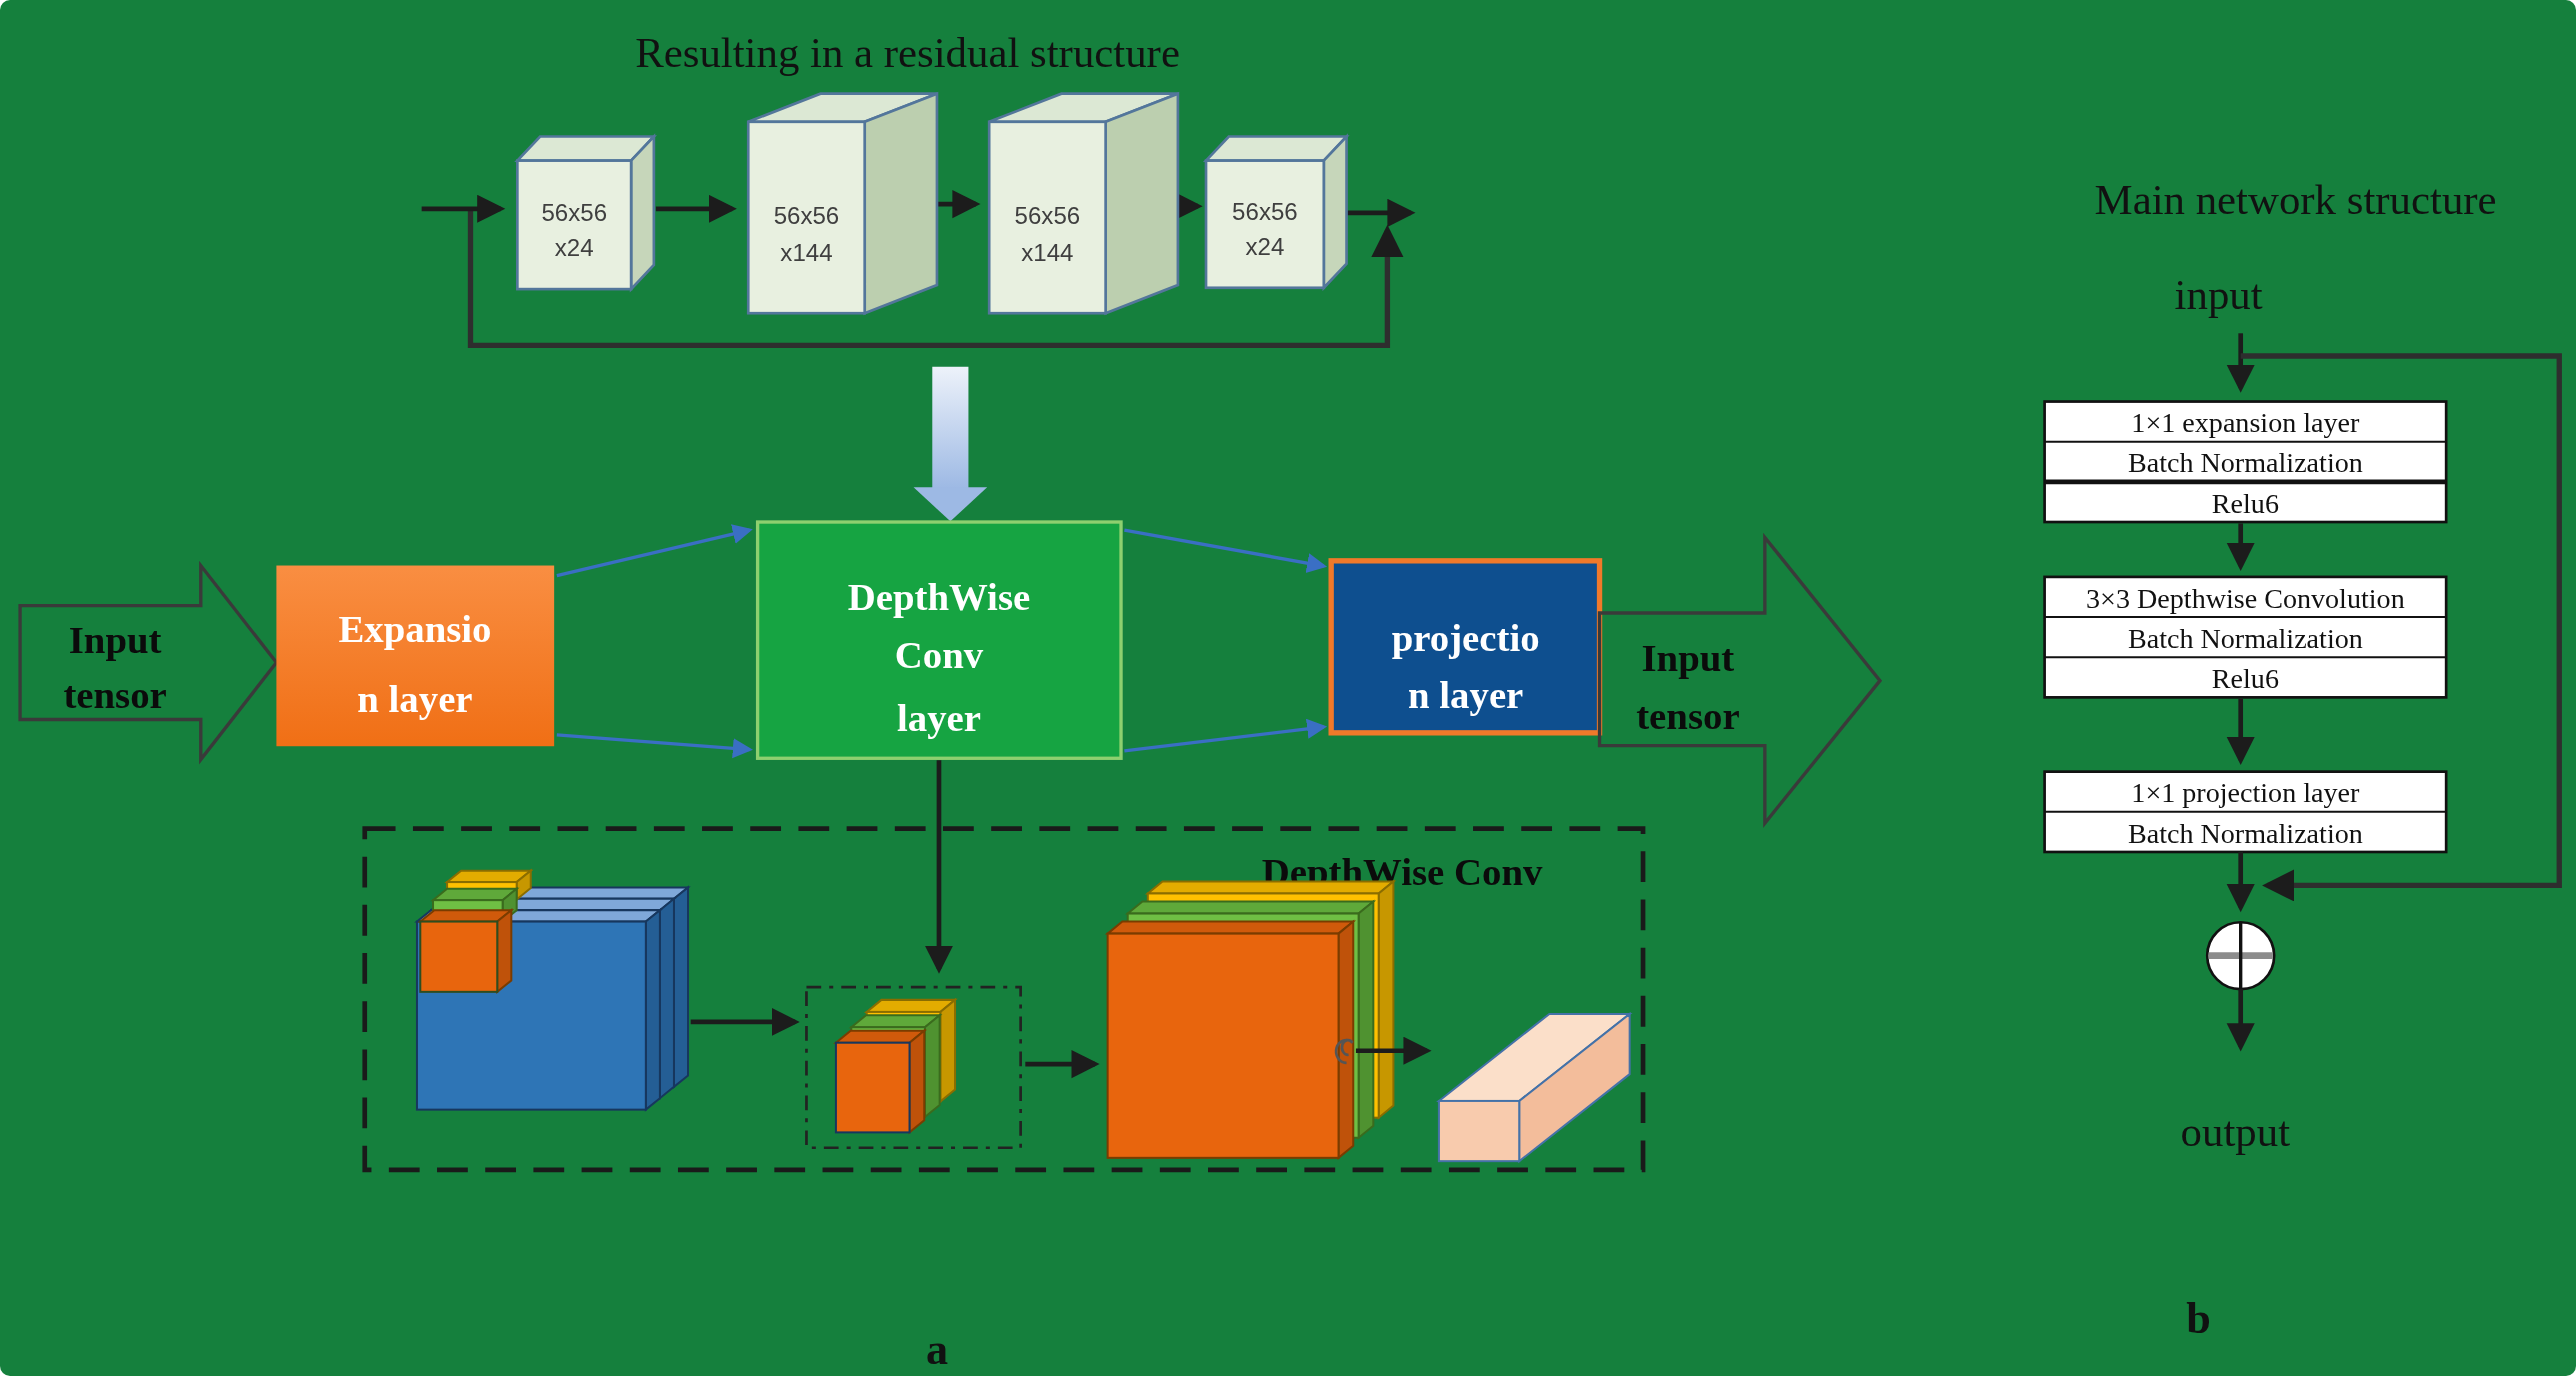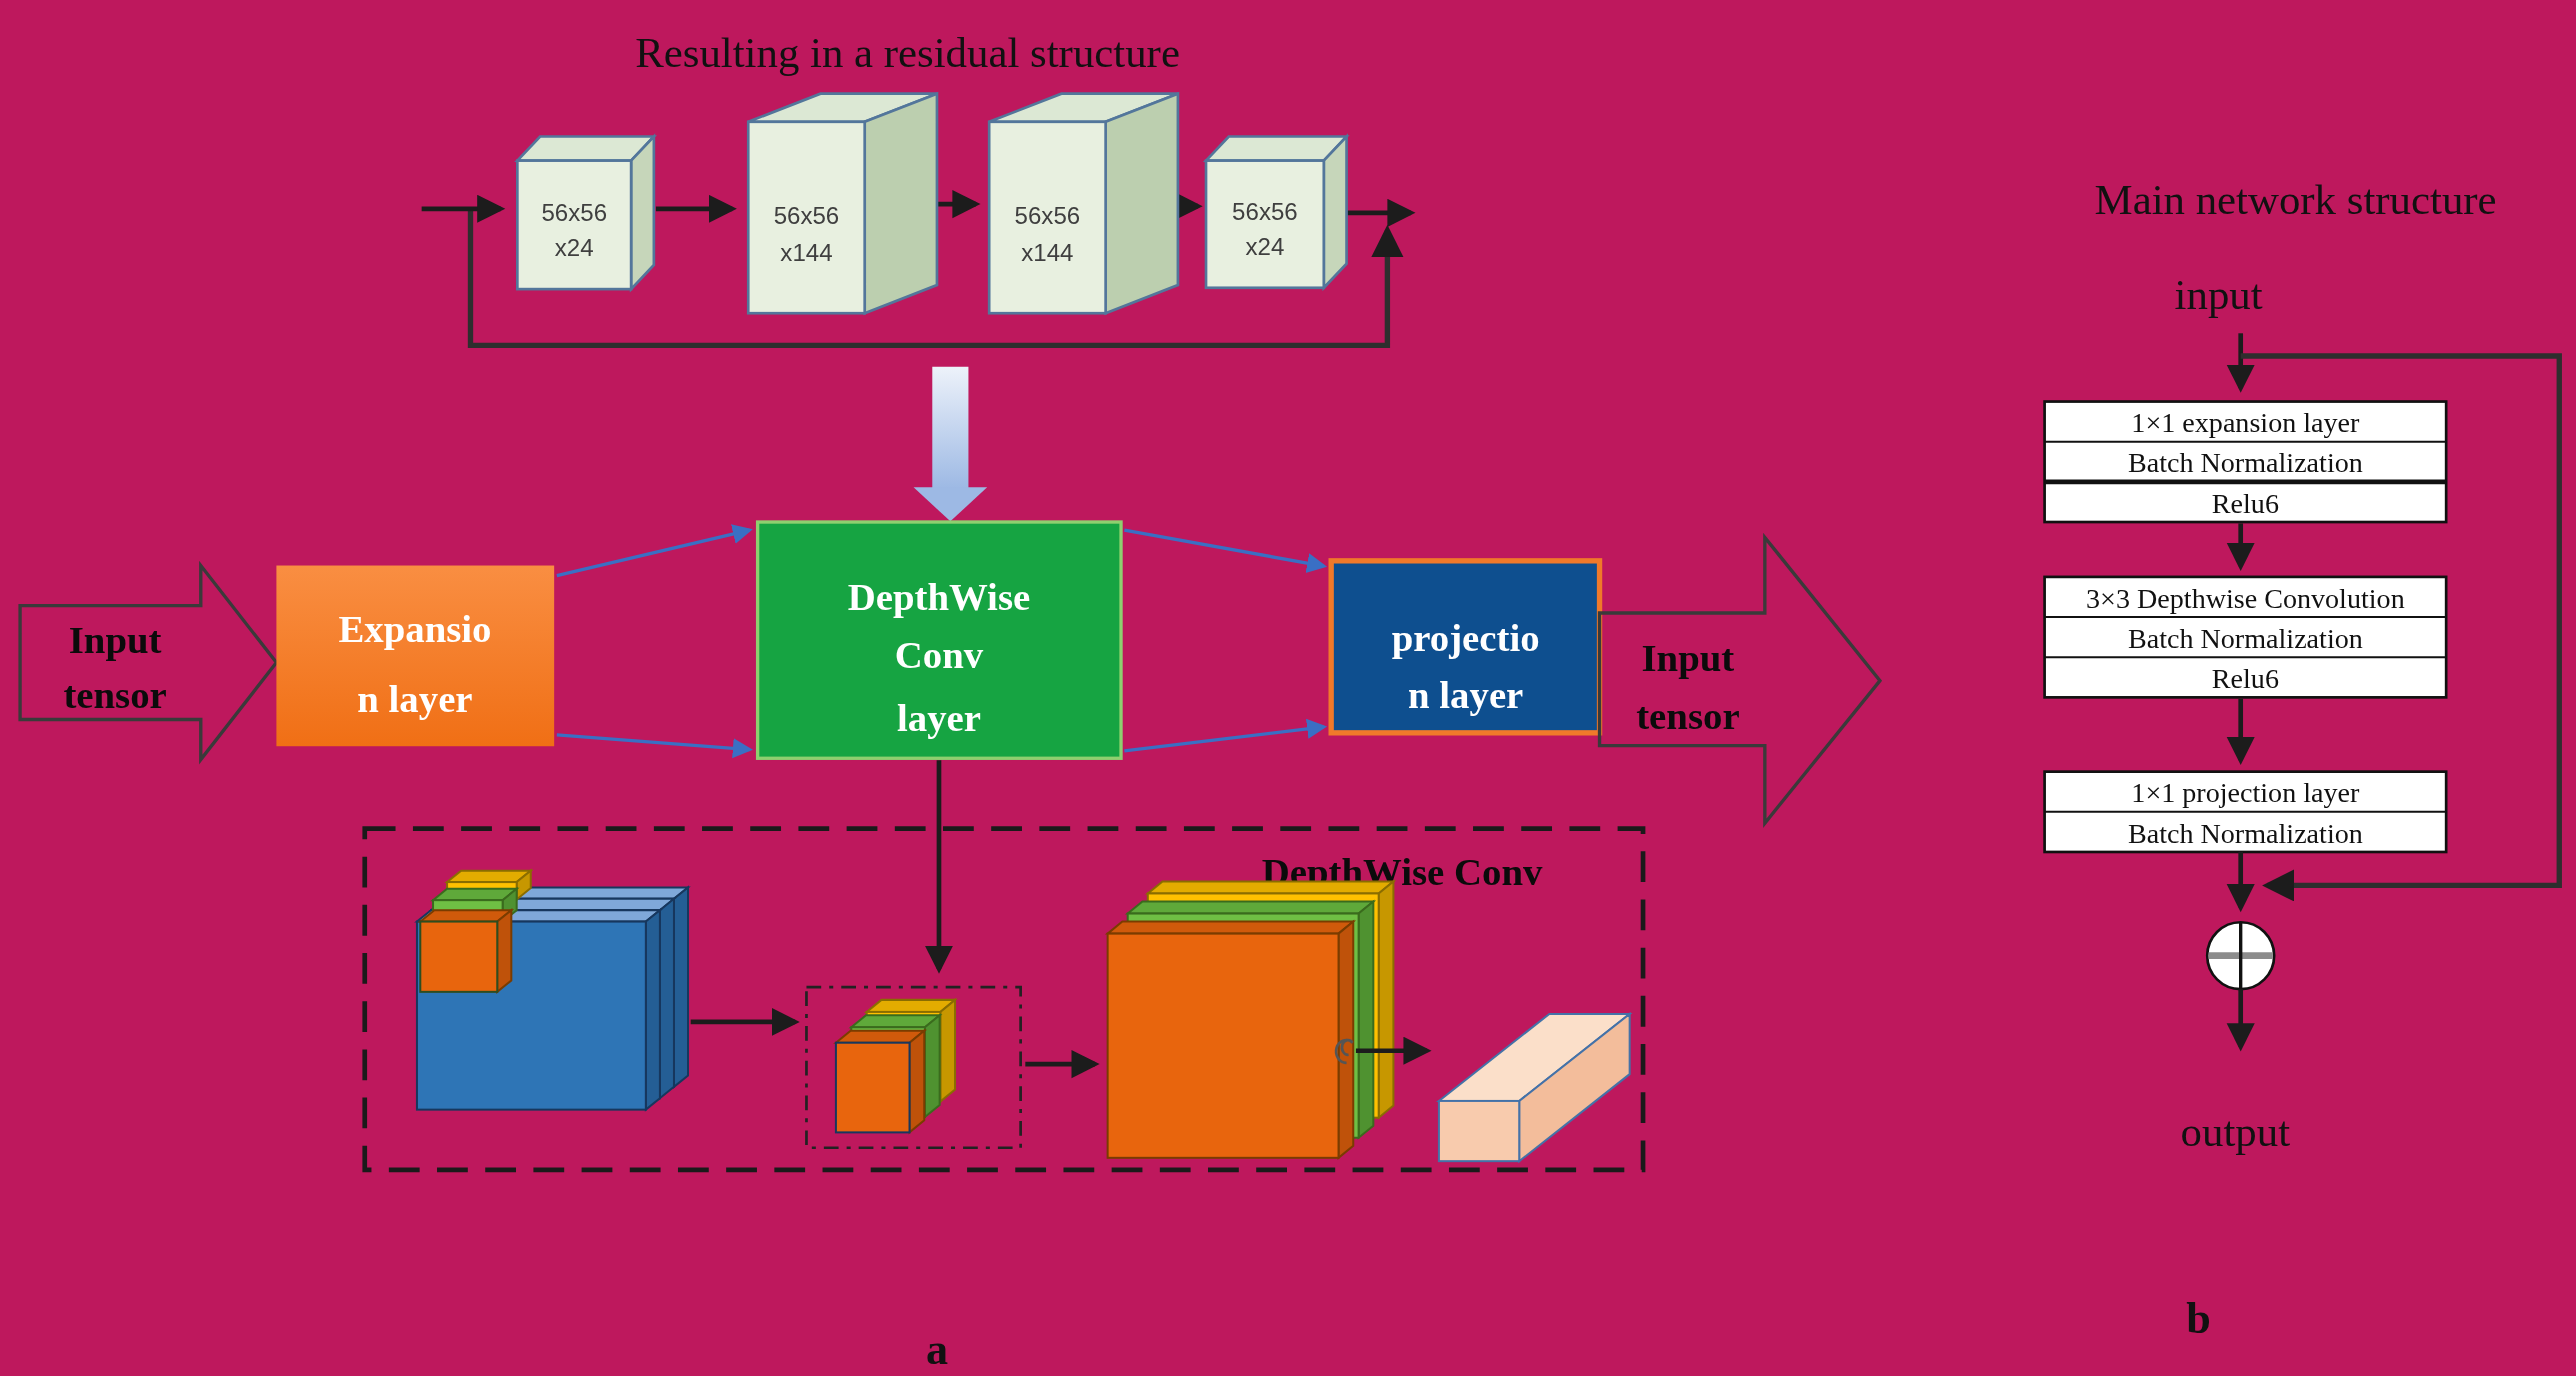--- a/index.html
+++ b/index.html
@@ -1,16 +1,16 @@
 <!DOCTYPE html>
 <html style="font-size:10.7px"><head>
 <meta charset="utf-8">
 <style>
   html,body{margin:0;padding:0;background:#ffffff;}
-  .stage{position:relative;width:2576px;height:1376px;background:#be185d;overflow:hidden;}
+  .stage{position:relative;width:2576px;height:1376px;background:#15803d;overflow:hidden;border-radius:10px;}
   svg{display:block;font-family:"Liberation Serif",serif;}
   .ln{stroke:#1c1c1c;stroke-width:7;fill:none;}
   .ln5{stroke:#3a3a3a;stroke-width:5;fill:none;}
   .skip{stroke:#2e2e2e;stroke-width:8;fill:none;}
   .blue-ln{stroke:#3a6fc4;stroke-width:5;fill:none;}
   .gbox{stroke:#53769b;stroke-width:4;}
   .t-title{font-size:64px;fill:#111;text-anchor:middle;}
   .t-num{font-family:"Liberation Sans",sans-serif;font-size:36px;fill:#3f3f3f;text-anchor:middle;}
   .t-white{font-size:58px;font-weight:bold;fill:#ffffff;text-anchor:middle;}
   .t-io{font-size:58px;font-weight:bold;fill:#0b0b0b;text-anchor:middle;}

